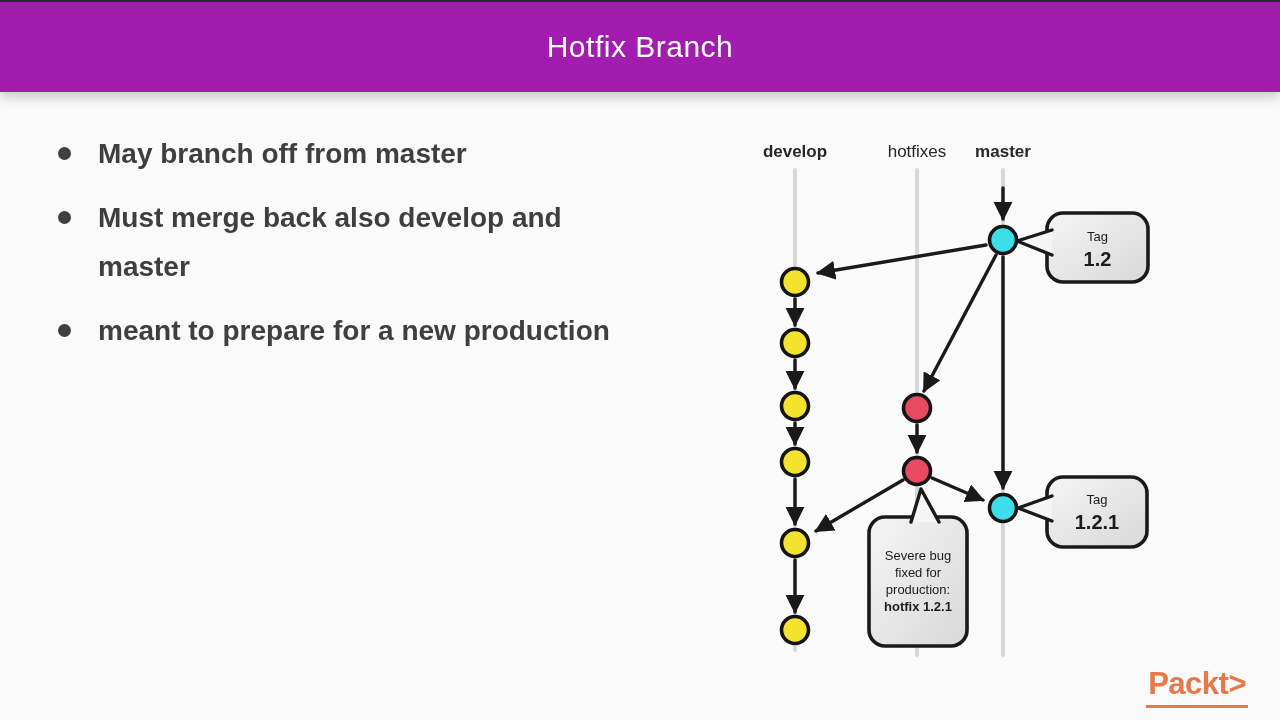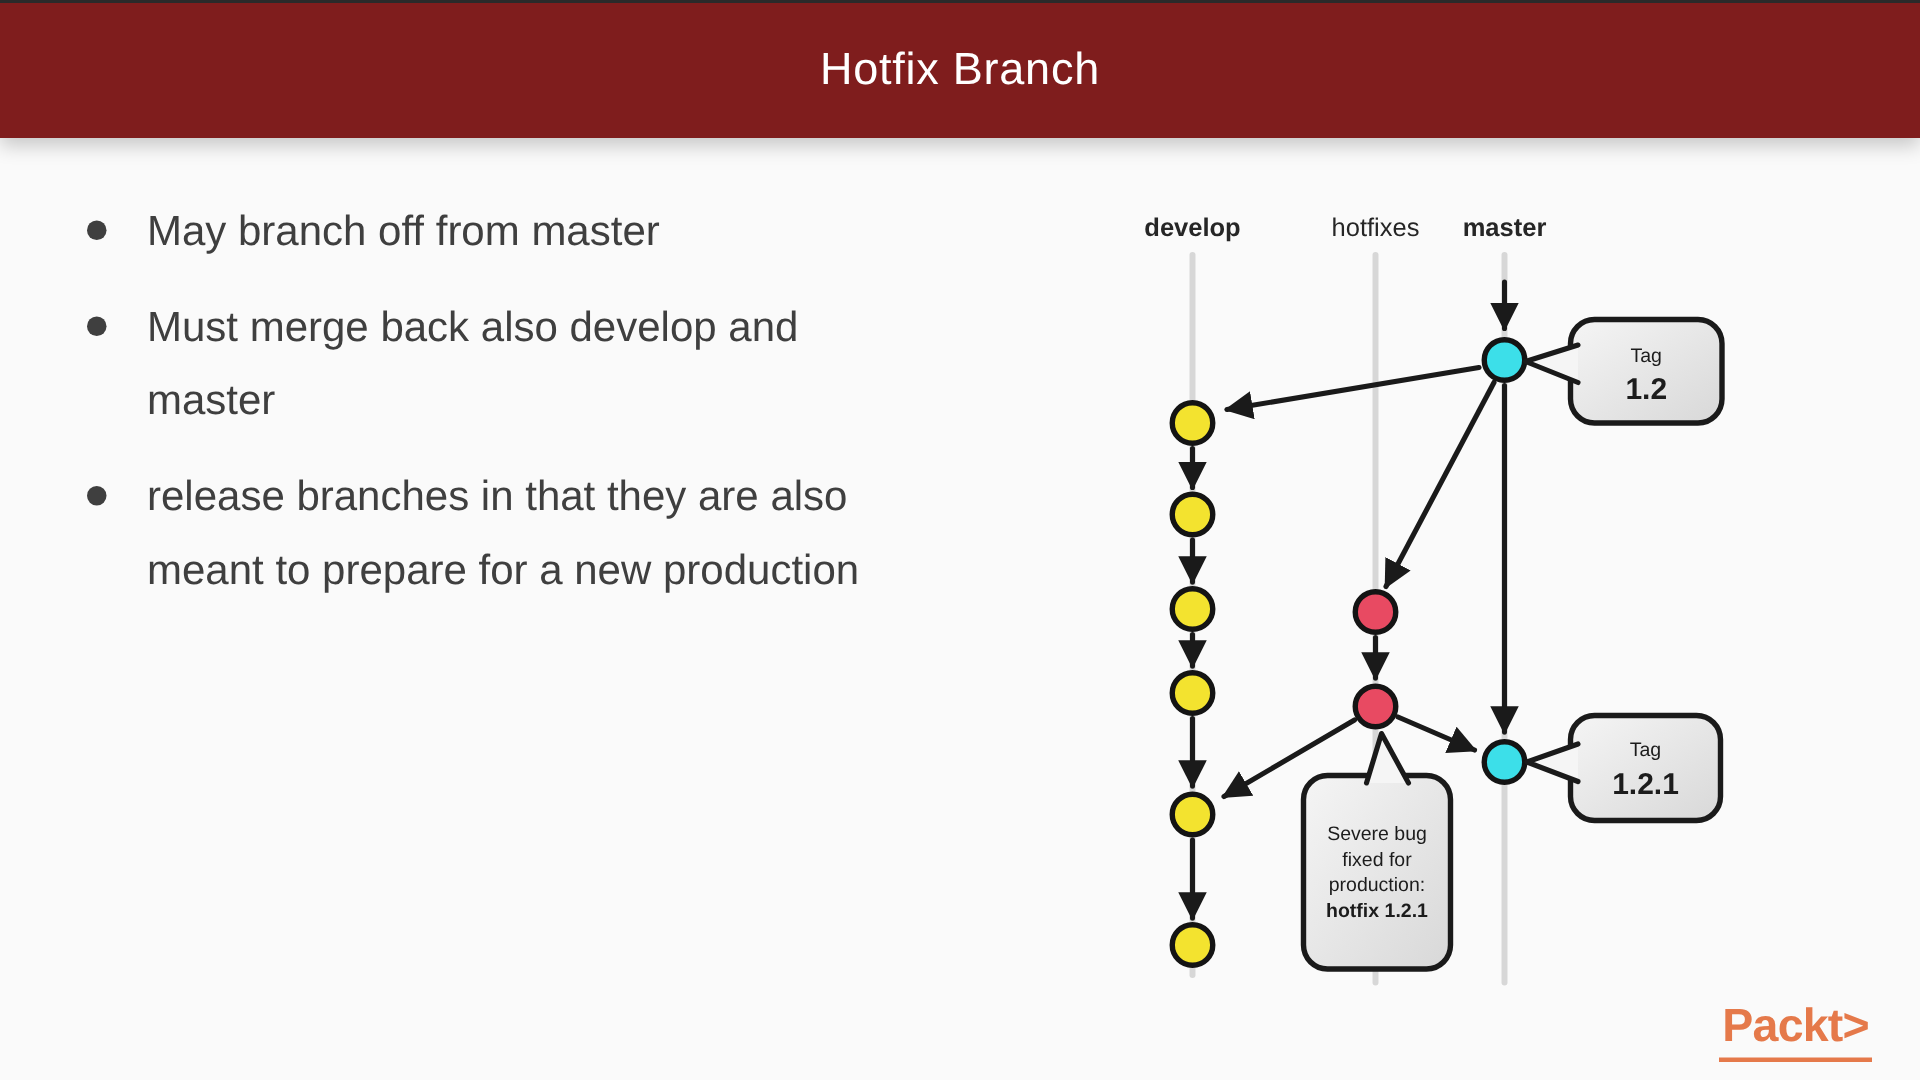--- a/index.html
+++ b/index.html
@@ -4,36 +4,36 @@
 <style>
   * { margin:0; padding:0; box-sizing:border-box; }
   html,body { width:1280px; height:720px; overflow:hidden; }
   body {
     font-family:"Liberation Sans", sans-serif;
     background:#fafafa;
     position:relative;
   }
   .header {
     position:absolute; left:0; top:0; width:1280px; height:92px;
-    background:#7f1d1d;
+    background:#a21caf;
     border-top:2px solid #2a2a2a;
     box-shadow:0 5px 12px rgba(0,0,0,0.20);
     display:flex; align-items:center; justify-content:center;
     z-index:3;
   }
   .header h1 {
     color:#ffffff; font-size:30px; font-weight:400; letter-spacing:0.5px;
   }
   .bullets {
     position:absolute; left:40px; top:92px; width:660px; padding-top:22px;
     list-style:none; z-index:2;
   }
   .bullets li {
     position:relative; padding-left:58px; margin-top:15px;
-    color:#3f3f3f; font-size:28px; line-height:49px; font-weight:400;
+    color:#3f3f3f; font-size:28px; line-height:49px; font-weight:700;
   }
   .bullets li::before {
     content:""; position:absolute; left:18px; top:18px;
     width:13px; height:13px; border-radius:50%; background:#3f3f3f;
   }
   .diagram-wrap {
     position:absolute; left:0; top:0; width:1280px; height:720px; z-index:1;
   }
   .logo {
     position:absolute; right:32px; bottom:12px;
@@ -51,21 +51,20 @@
 
 <ul class="bullets" id="bullet-list">
     <li>
       <div>May branch off from master</div>
     </li>
     <li>
       <div>Must merge back also develop and</div>
       <div>master</div>
     </li>
     <li>
-      <div>release branches in that they are also</div>
       <div>meant to prepare for a new production</div>
     </li>
   </ul>
 
 <div class="diagram-wrap" id="diagram-mount"><svg viewBox="0 0 1280 720" width="1280" height="720">
       <defs>
         <marker id="arrowhead" viewBox="0 0 10 10" refX="9" refY="5" markerWidth="5.6" markerHeight="5.6" orient="auto-start-reverse">
           <path d="M0,0 L10,5 L0,10 Z" fill="#1a1a1a"></path>
         </marker>
         <linearGradient id="calloutGrad" x1="0" y1="0" x2="1" y2="1">

